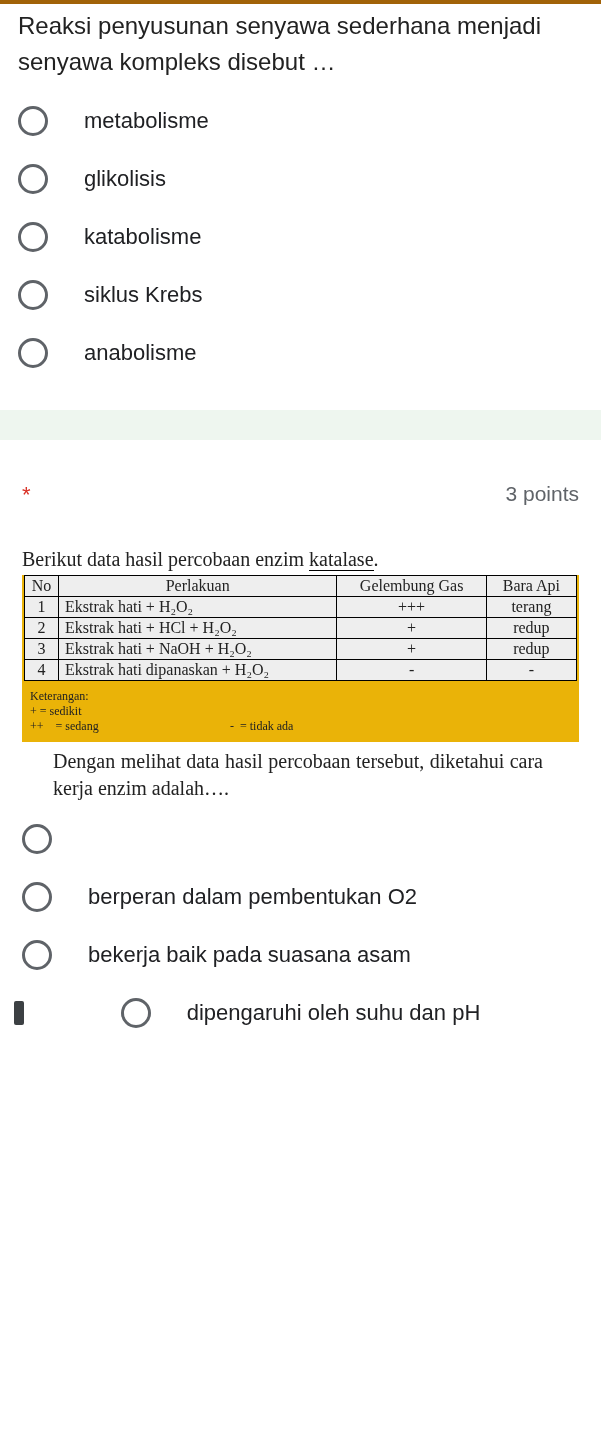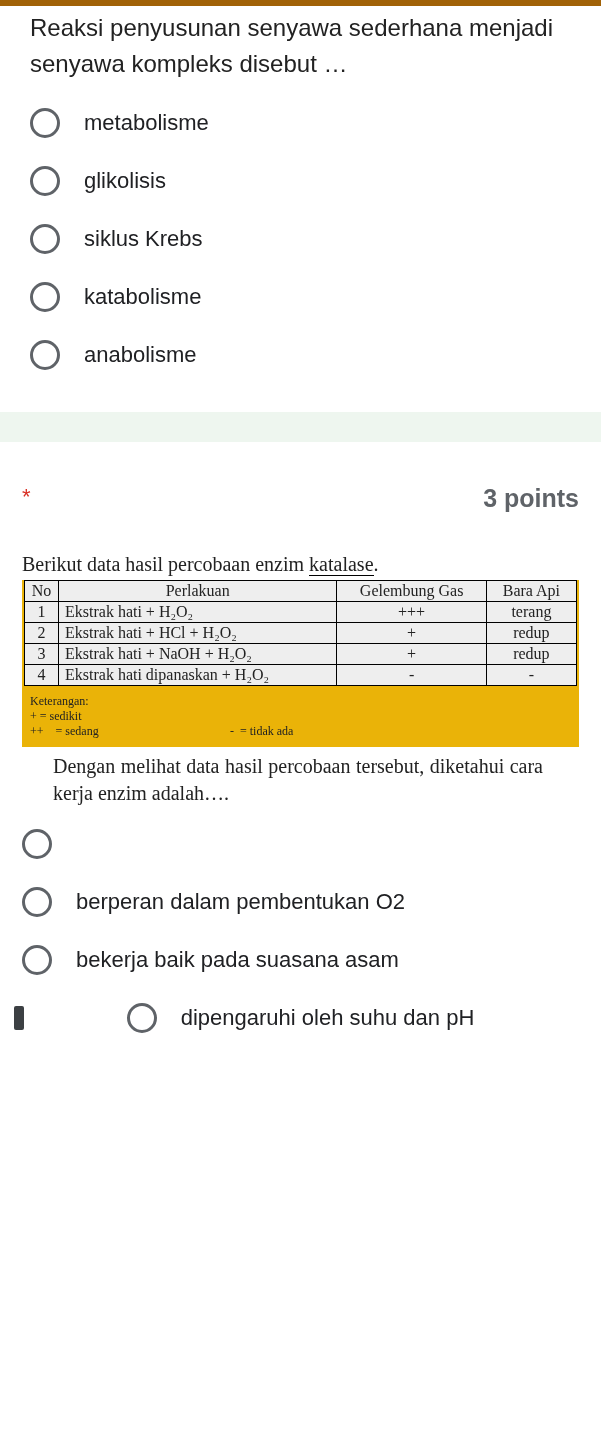--- a/index.html
+++ b/index.html
@@ -2,47 +2,47 @@
 <html><head>
 <meta charset="utf-8">
 <style>
   * { box-sizing: border-box; margin: 0; padding: 0; }
   body {
     font-family: Arial, Helvetica, sans-serif;
     background: #fff;
     width: 601px;
     color: #222;
   }
-  .card { padding: 0 22px 24px 30px; border-top: 6px solid #a16207; }
+  .card { padding: 0 22px 24px 18px; border-top: 4px solid #a16207; }
   .card2 { padding: 20px 22px 24px 22px; }
   .question-text {
     font-size: 24px;
     font-weight: 400;
     line-height: 1.5;
     padding-top: 4px;
     padding-bottom: 26px;
   }
   .options { display: flex; flex-direction: column; gap: 28px; }
   .option {
-    display: flex; align-items: center; gap: 24px;
+    display: flex; align-items: center; gap: 36px;
     cursor: pointer;
   }
   .radio {
     width: 30px; height: 30px; flex: 0 0 30px;
     border: 3px solid #5f6368; border-radius: 50%;
     background: transparent;
   }
   .option-label { font-size: 22px; color: #202124; }
   .gap-band { height: 30px; background: #eef6ef; margin-top: 18px; }
   .points-row {
     display: flex; justify-content: space-between; align-items: flex-start;
     padding: 22px 0 10px 0;
   }
   .asterisk { color: #d93025; font-size: 22px; font-weight: 400; }
-  .points { color: #5f6368; font-size: 25px; font-weight: bold; }
+  .points { color: #5f6368; font-size: 21px; }
   .stim {
     margin-top: 30px;
   }
   .stim-lead {
     font-family: "Times New Roman", Times, serif;
     font-size: 20px;
     margin-bottom: 4px;
   }
   .katalase { border-bottom: 1px solid #000; }
   .stim-box { background: #eab308; padding: 0 2px 8px 2px; }
@@ -96,25 +96,25 @@
     <label class="option">
       <span class="radio"></span>
       <span class="option-label">metabolisme</span>
     </label>
     <label class="option">
       <span class="radio"></span>
       <span class="option-label">glikolisis</span>
     </label>
     <label class="option">
       <span class="radio"></span>
+      <span class="option-label">katabolisme</span>
+    </label>
+    <label class="option">
+      <span class="radio"></span>
       <span class="option-label">siklus Krebs</span>
-    </label>
-    <label class="option">
-      <span class="radio"></span>
-      <span class="option-label">katabolisme</span>
     </label>
     <label class="option">
       <span class="radio"></span>
       <span class="option-label">anabolisme</span>
     </label>
   </div>
 </div>
 
 <div class="gap-band"></div>
 

